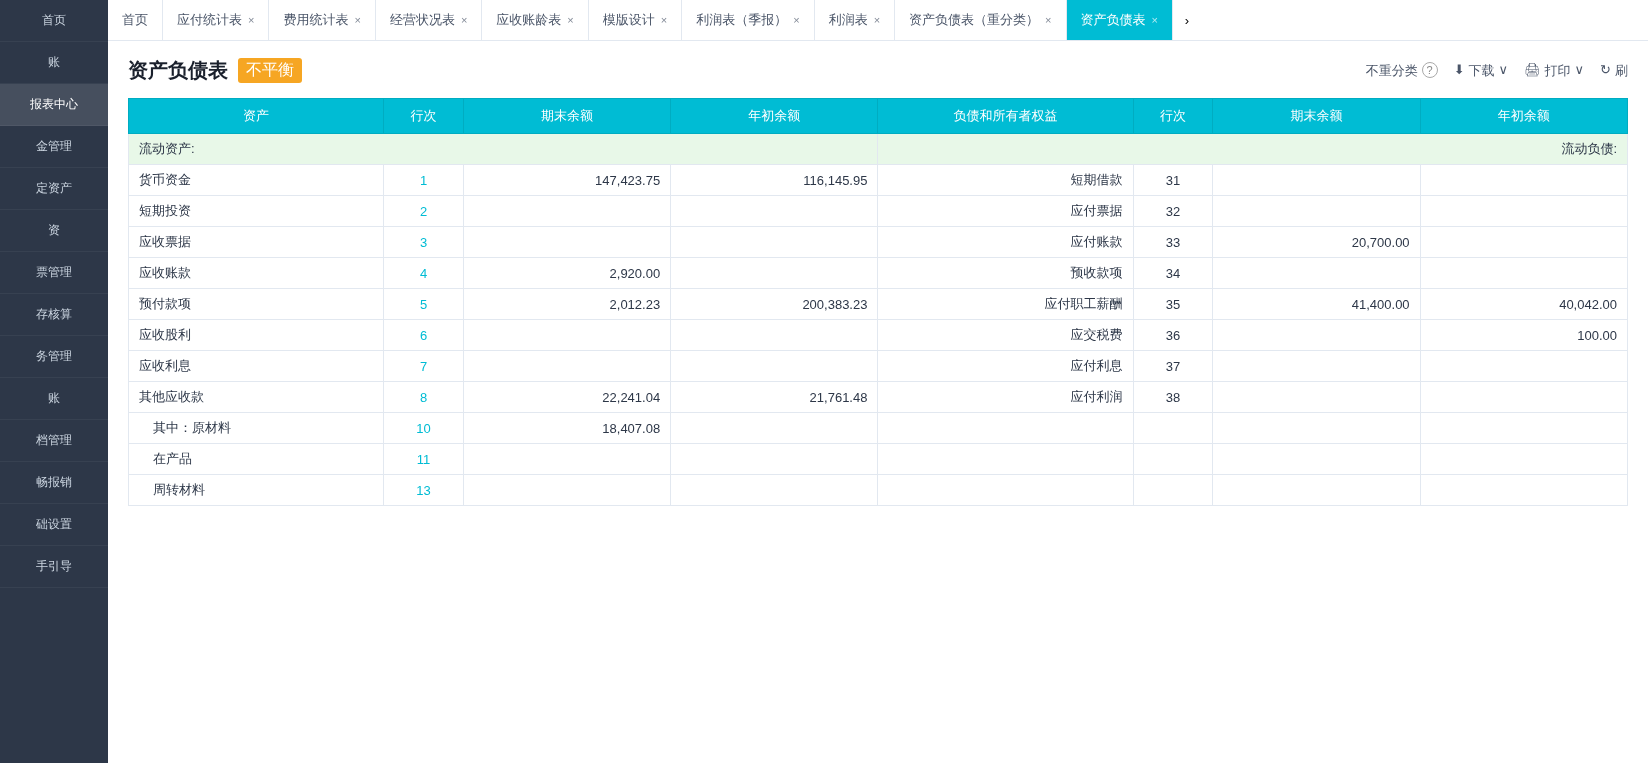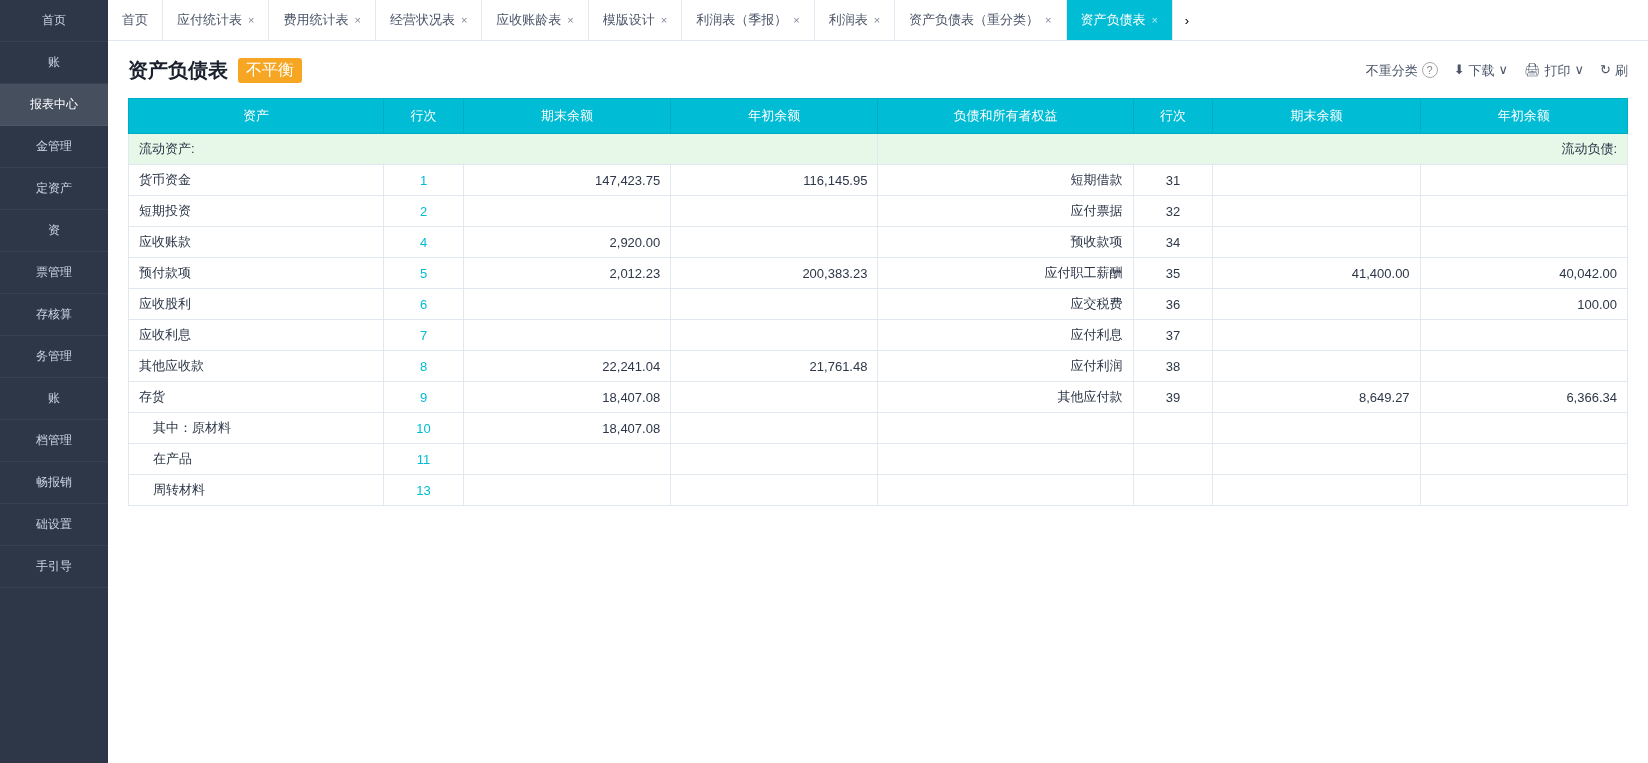--- a/index.html
+++ b/index.html
@@ -277,20 +277,30 @@
         <td class="col-asset ">短期投资</td>
         <td class="col-line" style="color:#00bcd4">2</td>
         <td class="col-amount"></td>
         <td class="col-amount"></td>
         <td class="col-liability">应付票据</td>
         <td class="col-line" style="color:#2d3748">32</td>
         <td class="col-amount"></td>
         <td class="col-amount"></td>
       </tr>
           <tr>
+        <td class="col-asset ">应收票据</td>
+        <td class="col-line" style="color:#00bcd4">3</td>
+        <td class="col-amount"></td>
+        <td class="col-amount"></td>
+        <td class="col-liability">应付账款</td>
+        <td class="col-line" style="color:#2d3748">33</td>
+        <td class="col-amount">20,700.00</td>
+        <td class="col-amount"></td>
+      </tr>
+          <tr>
         <td class="col-asset ">应收账款</td>
         <td class="col-line" style="color:#00bcd4">4</td>
         <td class="col-amount">2,920.00</td>
         <td class="col-amount"></td>
         <td class="col-liability">预收款项</td>
         <td class="col-line" style="color:#2d3748">34</td>
         <td class="col-amount"></td>
         <td class="col-amount"></td>
       </tr>
           <tr>
@@ -327,30 +337,20 @@
         <td class="col-asset ">其他应收款</td>
         <td class="col-line" style="color:#00bcd4">8</td>
         <td class="col-amount">22,241.04</td>
         <td class="col-amount">21,761.48</td>
         <td class="col-liability">应付利润</td>
         <td class="col-line" style="color:#2d3748">38</td>
         <td class="col-amount"></td>
         <td class="col-amount"></td>
       </tr>
           <tr>
-        <td class="col-asset ">存货</td>
-        <td class="col-line" style="color:#00bcd4">9</td>
-        <td class="col-amount">18,407.08</td>
-        <td class="col-amount"></td>
-        <td class="col-liability">其他应付款</td>
-        <td class="col-line" style="color:#2d3748">39</td>
-        <td class="col-amount">8,649.27</td>
-        <td class="col-amount">6,366.34</td>
-      </tr>
-          <tr>
         <td class="col-asset indent">其中：原材料</td>
         <td class="col-line" style="color:#00bcd4">10</td>
         <td class="col-amount">18,407.08</td>
         <td class="col-amount"></td>
         <td class="col-liability"></td>
         <td class="col-line" style="color:#2d3748"></td>
         <td class="col-amount"></td>
         <td class="col-amount"></td>
       </tr>
           <tr>

